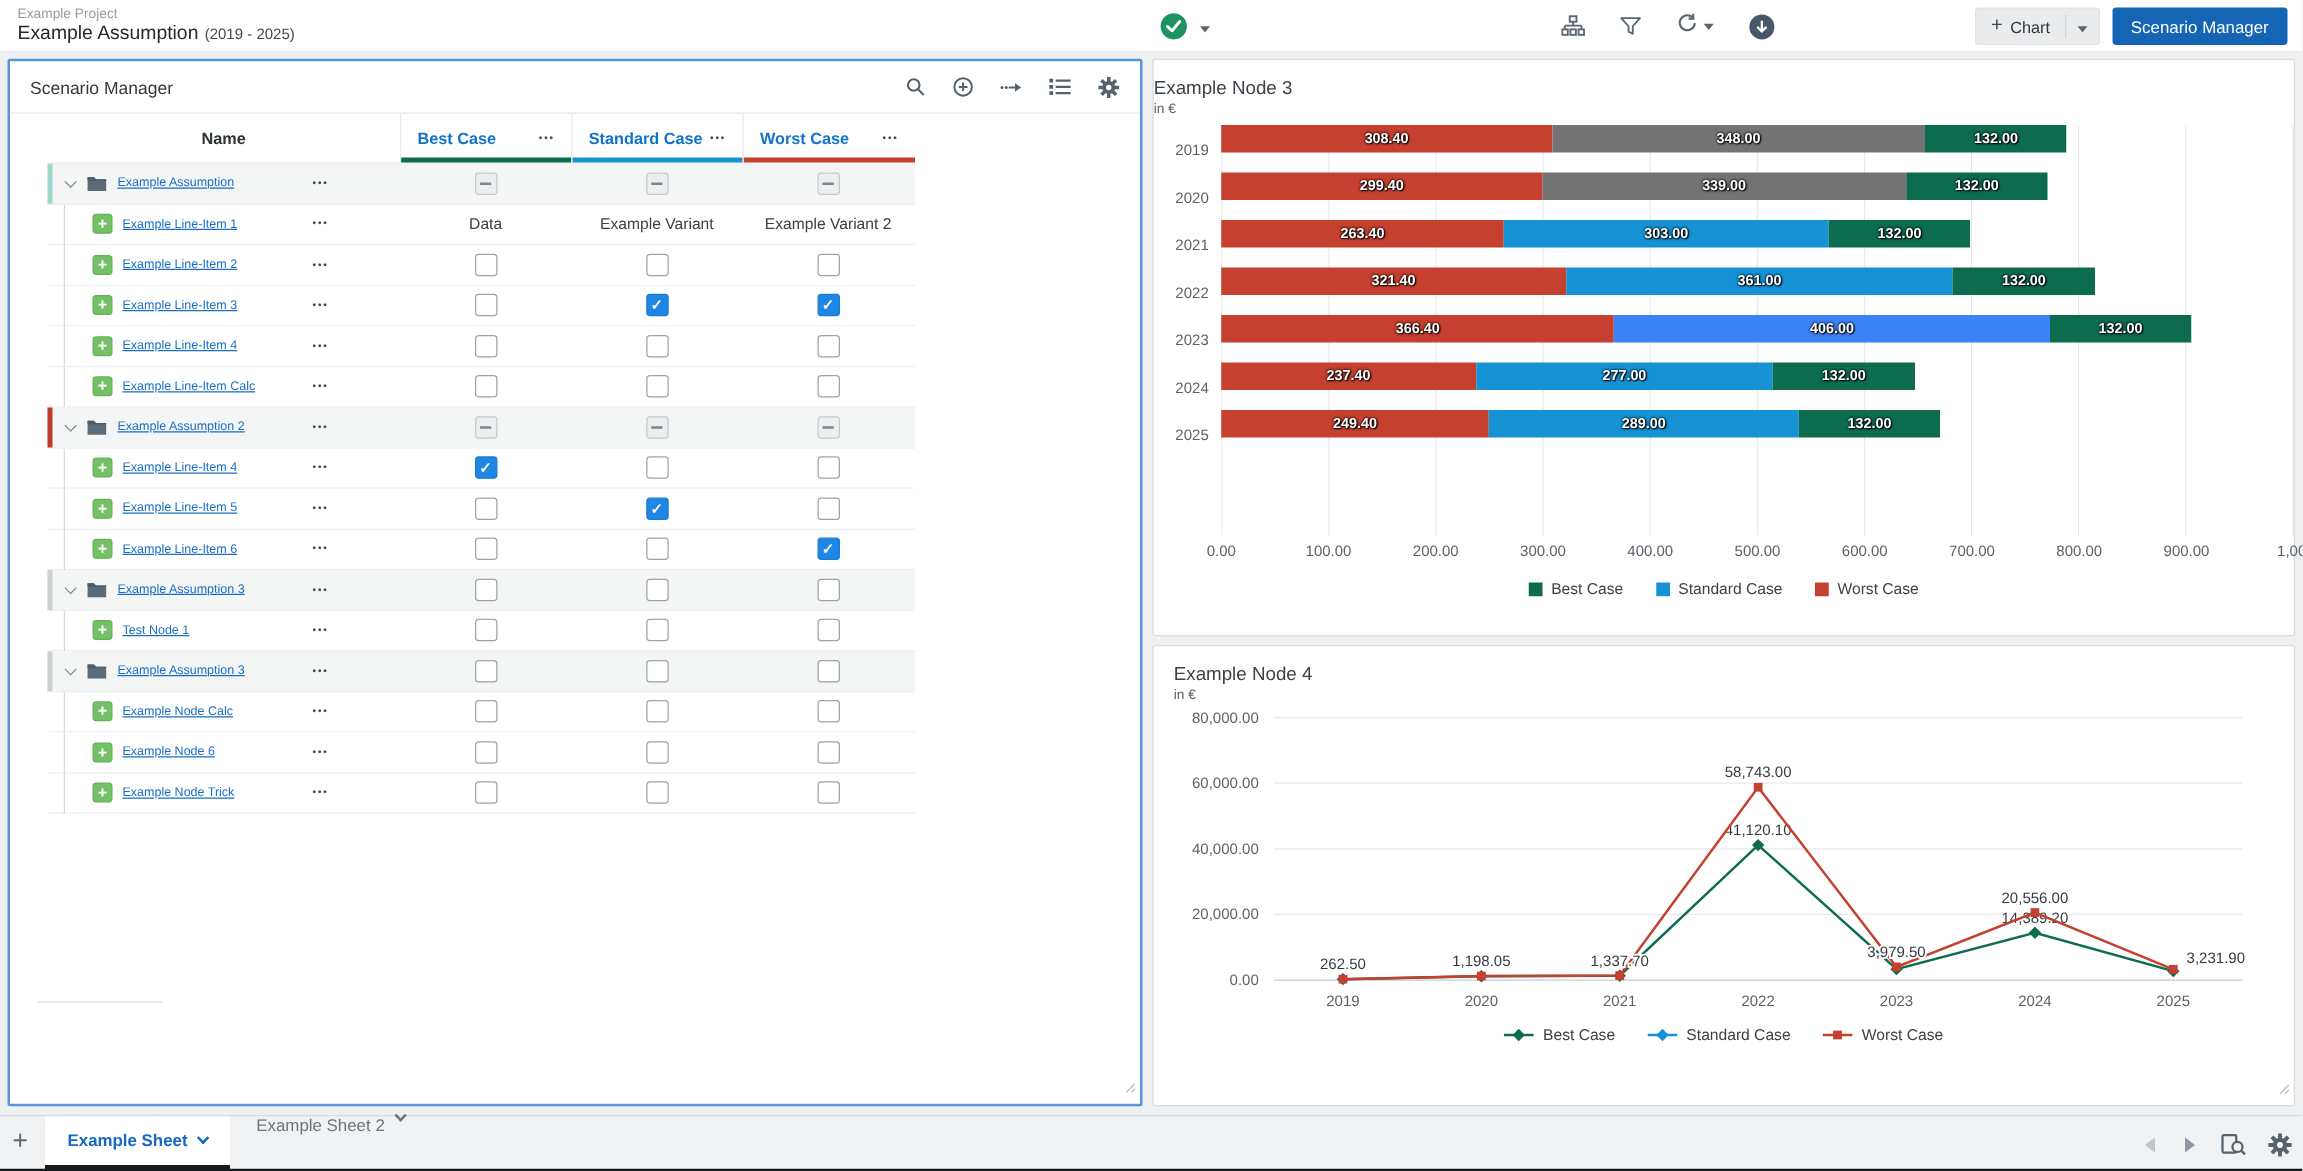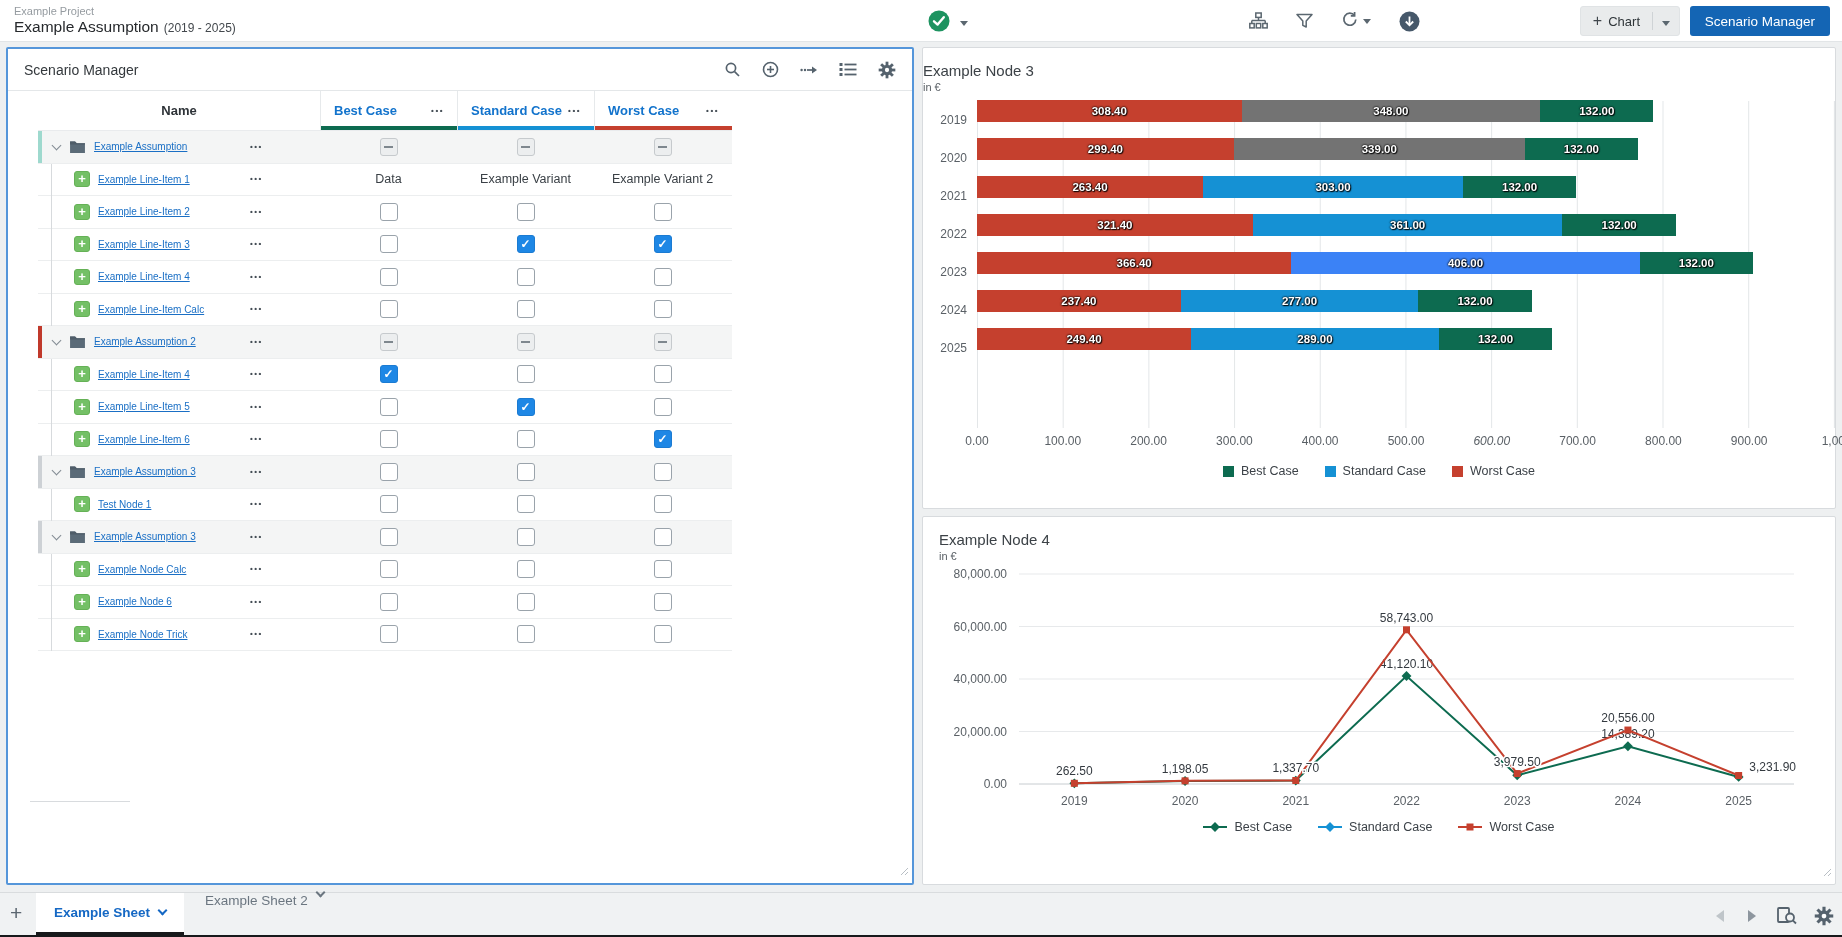--- a/index.html
+++ b/index.html
@@ -658,21 +658,21 @@
           </div>
         </div>
     </div>
     <div class="c1-axis" id="c1axis">
         <span class="c1-tick" style="left: 0%;">0.00</span>
         <span class="c1-tick" style="left: 10%;">100.00</span>
         <span class="c1-tick" style="left: 20%;">200.00</span>
         <span class="c1-tick" style="left: 30%;">300.00</span>
         <span class="c1-tick" style="left: 40%;">400.00</span>
         <span class="c1-tick" style="left: 50%;">500.00</span>
-        <span class="c1-tick" style="left: 60%; font-style: italic;">600.00</span>
+        <span class="c1-tick" style="left: 60%;">600.00</span>
         <span class="c1-tick" style="left: 70%;">700.00</span>
         <span class="c1-tick" style="left: 80%;">800.00</span>
         <span class="c1-tick" style="left: 90%;">900.00</span>
         <span class="c1-tick" style="left: 100%; transform: translateX(-40%);">1,00...</span>
       </div>
     <div class="legend" id="c1legend">
         <span class="litem">
           <span class="lsw" style="background: rgb(13, 107, 80);"></span>
           <span>Best Case</span>
         </span>

